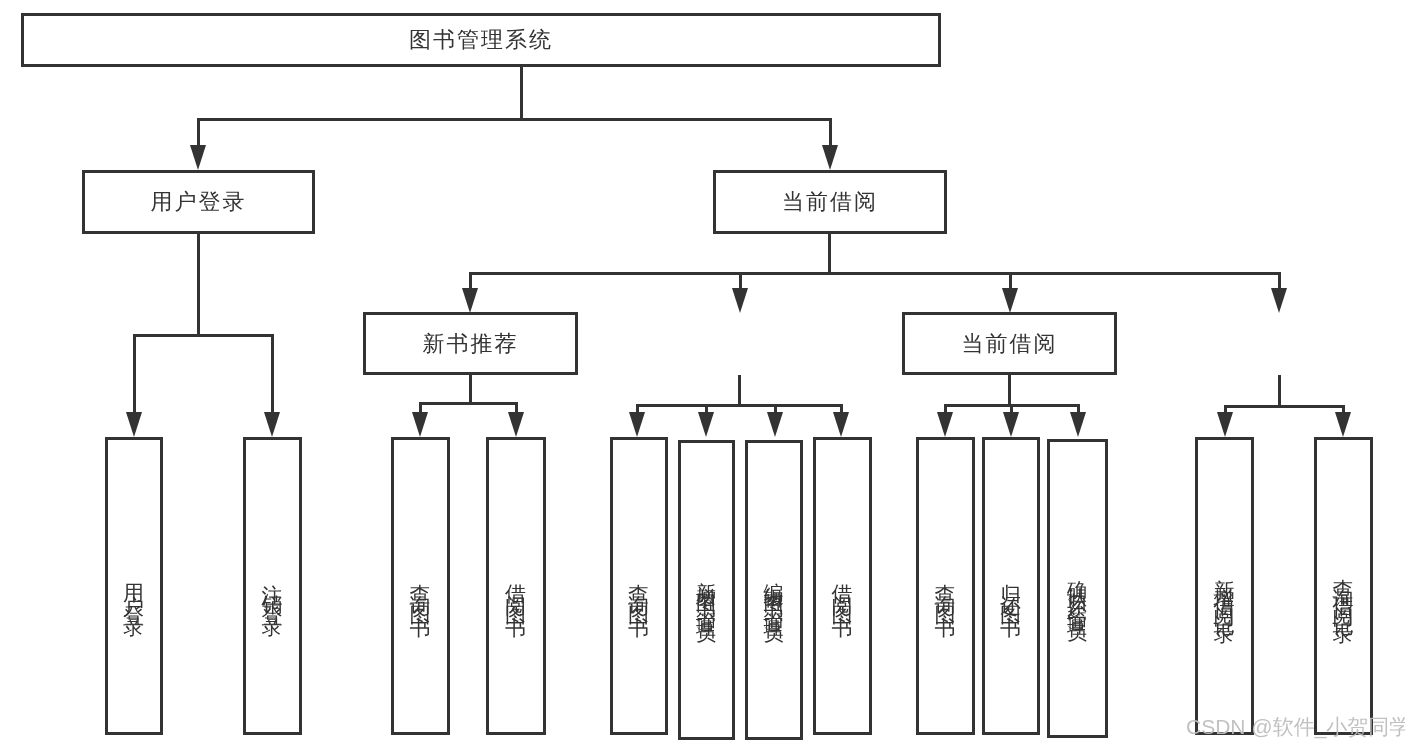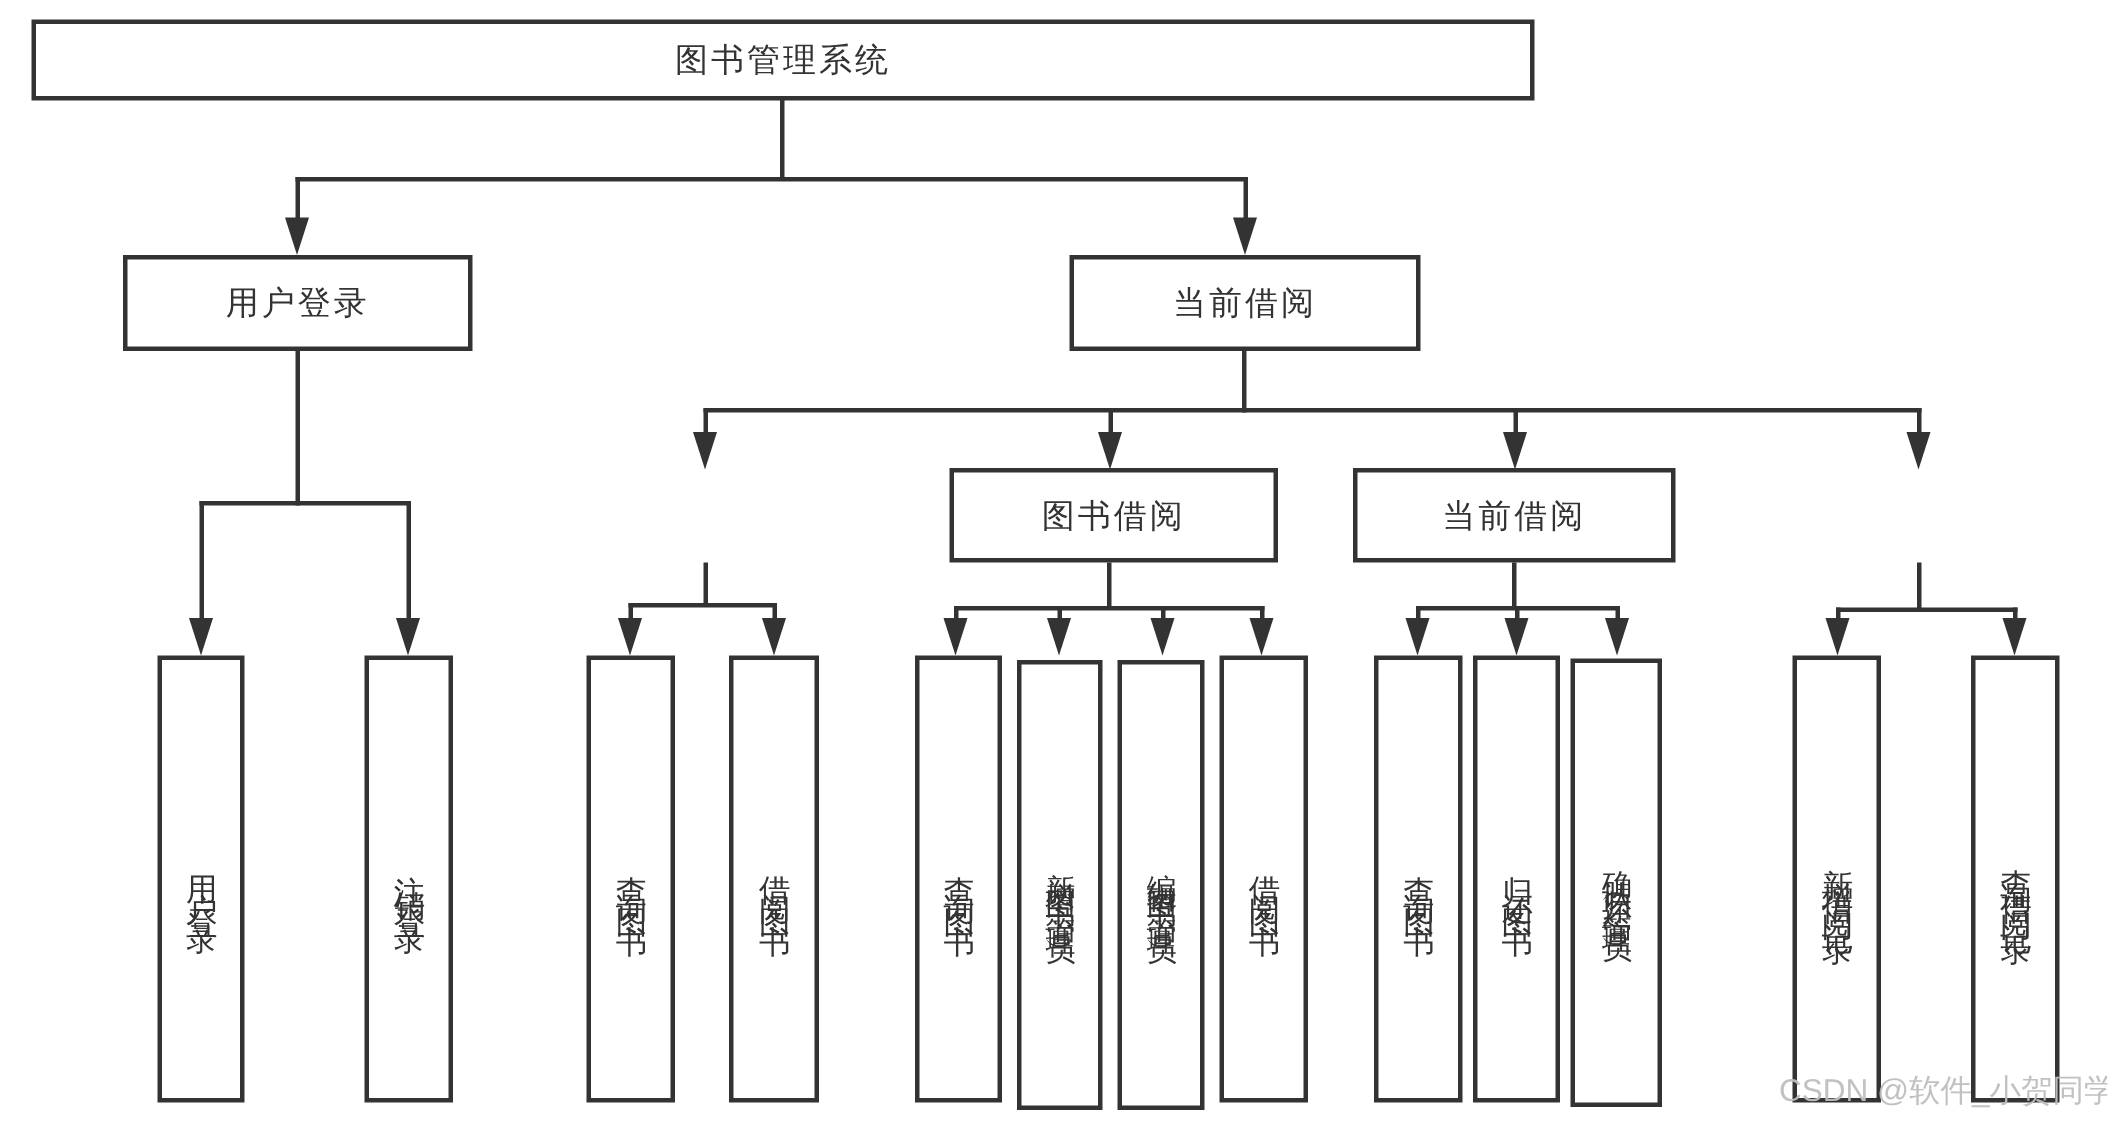--- a/index.html
+++ b/index.html
@@ -29,21 +29,21 @@
   .watermark{
     position:absolute;left:1186px;top:713px;z-index:5;
     color:rgba(190,190,190,0.95);font-size:21px;white-space:nowrap;
   }
 </style>
 </head>
 <body>
 
 <div class="canvas">
 
-  <div class="box" style="left:21px;top:13px;width:1002px;height:54px;text-align:center;">图书管理系统</div>
+  <div class="box" style="left:21px;top:13px;width:920px;height:54px;text-align:center;">图书管理系统</div>
 
   <div class="vline" style="left:520px;top:65px;height:55px;"></div>
   <div class="hline" style="left:197px;top:118px;width:635px;"></div>
   <div class="vline" style="left:197px;top:118px;height:32px;"></div>
   <div class="arrow" style="left:190px;top:145px;"></div>
   <div class="vline" style="left:829px;top:118px;height:32px;"></div>
   <div class="arrow" style="left:822px;top:145px;"></div>
 
   <div class="box" style="left:82px;top:170px;width:233px;height:64px;">用户登录</div>
   <div class="box" style="left:713px;top:170px;width:234px;height:64px;">当前借阅</div>
@@ -59,21 +59,21 @@
   <div class="hline" style="left:469px;top:272px;width:812px;"></div>
   <div class="vline" style="left:469px;top:272px;height:20px;"></div>
   <div class="arrow" style="left:462px;top:288px;"></div>
   <div class="vline" style="left:739px;top:272px;height:20px;"></div>
   <div class="arrow" style="left:732px;top:288px;"></div>
   <div class="vline" style="left:1009px;top:272px;height:20px;"></div>
   <div class="arrow" style="left:1002px;top:288px;"></div>
   <div class="vline" style="left:1278px;top:272px;height:20px;"></div>
   <div class="arrow" style="left:1271px;top:288px;"></div>
 
-  <div class="box" style="left:633px;top:312px;width:219px;height:63px;">图书借阅</div>
+  <div class="box" style="left:363px;top:312px;width:215px;height:63px;">新书推荐</div>
   <div class="box" style="left:902px;top:312px;width:215px;height:63px;">当前借阅</div>
 
   <div class="vline" style="left:469px;top:375px;height:29px;"></div>
   <div class="hline" style="left:419px;top:402px;width:99px;"></div>
   <div class="vline" style="left:419px;top:402px;height:14px;"></div>
   <div class="arrow" style="left:412px;top:412px;"></div>
   <div class="vline" style="left:515px;top:402px;height:14px;"></div>
   <div class="arrow" style="left:508px;top:412px;"></div>
 
   <div class="vline" style="left:738px;top:375px;height:31px;"></div>

